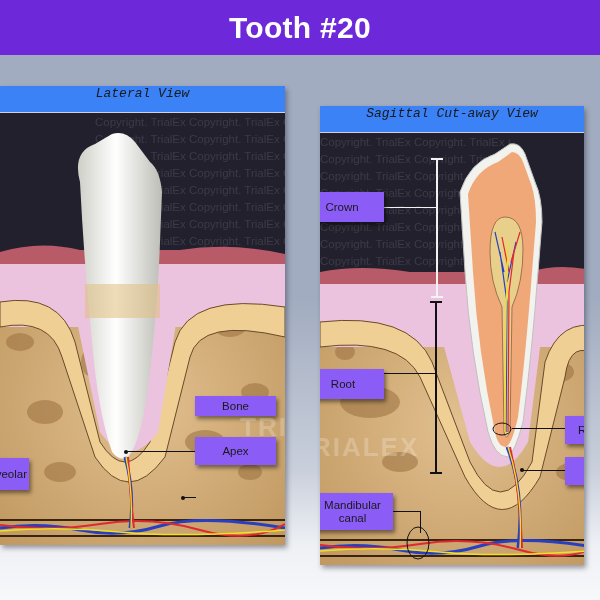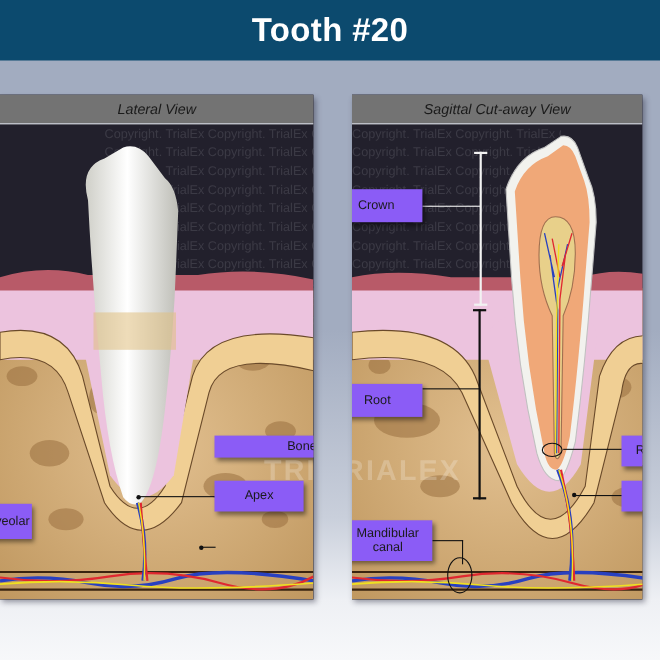--- a/index.html
+++ b/index.html
@@ -3,33 +3,34 @@
 <meta charset="utf-8">
 <style>
   html, body { margin:0; padding:0; }
   body {
     width:600px; height:600px; position:relative; overflow:hidden;
     font-family: "Liberation Sans", sans-serif;
     background: linear-gradient(to bottom, #a2acc0 0px, #a2acc0 300px, #c9cfdb 470px, #eef0f4 545px, #f7f8fa 600px);
   }
   .header {
     position:absolute; left:0; top:0; width:600px; height:55px;
-    background:#0c4a6e; display:flex; align-items:center; justify-content:center;
+    background:#6d28d9; display:flex; align-items:center; justify-content:center;
   }
   .header-title { color:#ffffff; font-weight:bold; font-size:30px; letter-spacing:0.3px; }
   .panel {
     position:absolute; top:86px; height:459px; overflow:hidden;
     background:#22202c; box-shadow: 2px 3px 5px rgba(40,40,60,0.45);
   }
   .panel.left { left:0; width:285px; }
-  .panel.right { left:320px; width:264px; }
+  .panel.right { left:320px; width:264px;margin-top:20px; }
   .panel-titlebar {
-    position:absolute; left:0; top:0; right:0; height:26px; background:#737373;
-    display:flex; align-items:center; justify-content:center; z-index:5;
+    position:absolute; left:0; top:0; right:0; height:26px; background:#3b82f6;
+    display:flex; align-items:flex-start; justify-content:center; z-index:5;
     border-bottom:1px solid #cfd3dc;
+    font-family:Liberation Mono, monospace;
   }
   .panel-title { font-style:italic; font-size:13px; color:#1a1a1a; }
   .scene { position:absolute; left:0; top:26px; right:0; bottom:0; }
   .watermark {
     position:absolute; left:95px; top:2px; width:200px; height:190px; overflow:hidden;
     color:rgba(150,150,160,0.22); font-size:11.5px; line-height:17px; white-space:nowrap;
   }
   .label-box {
     position:absolute; background:#8b5cf6; color:#1a1a1a; font-size:11.5px;
     display:flex; align-items:center; justify-content:center; text-align:center;
@@ -111,21 +112,21 @@
       <path d="M0 419 Q60 414 120 420 T285 418" stroke="#f0e020" stroke-width="1.5" fill="none"></path>
       <path d="M125 345 Q135 380 130 416" stroke="#2840c0" stroke-width="3" fill="none"></path>
       <path d="M128 345 Q130 380 134 416" stroke="#e02830" stroke-width="2" fill="none"></path>
       <path d="M126 345 Q133 380 131 416" stroke="#f0e020" stroke-width="1.3" fill="none"></path>
     </svg>
     <div class="brand-wm" style="left:240px; top:300px;">TRIALEX</div>
   </div>
 
   <div class="dot" style="left:181px; top:410px;"></div>
   <div class="leader" style="left:183px; top:411px; width:13px; height:1px;"></div>
-  <div class="label-box" style="left:195px; top:310px; width:81px; height:20px;padding-left:39px;">
+  <div class="label-box" style="left:195px; top:310px; width:81px; height:20px;">
     <span>Bone</span>
   </div>
   <div class="dot" style="left:124px; top:364px;"></div>
   <div class="leader" style="left:126px; top:365px; width:70px; height:1px;"></div>
   <div class="label-box" style="left:195px; top:351px; width:81px; height:28px;">
     <span>Apex</span>
   </div>
   <div class="label-box" style="left:-60px; top:372px; width:87px; height:32px; justify-content:flex-end; padding-right:2px;">
     <span>Alveolar</span>
   </div>

